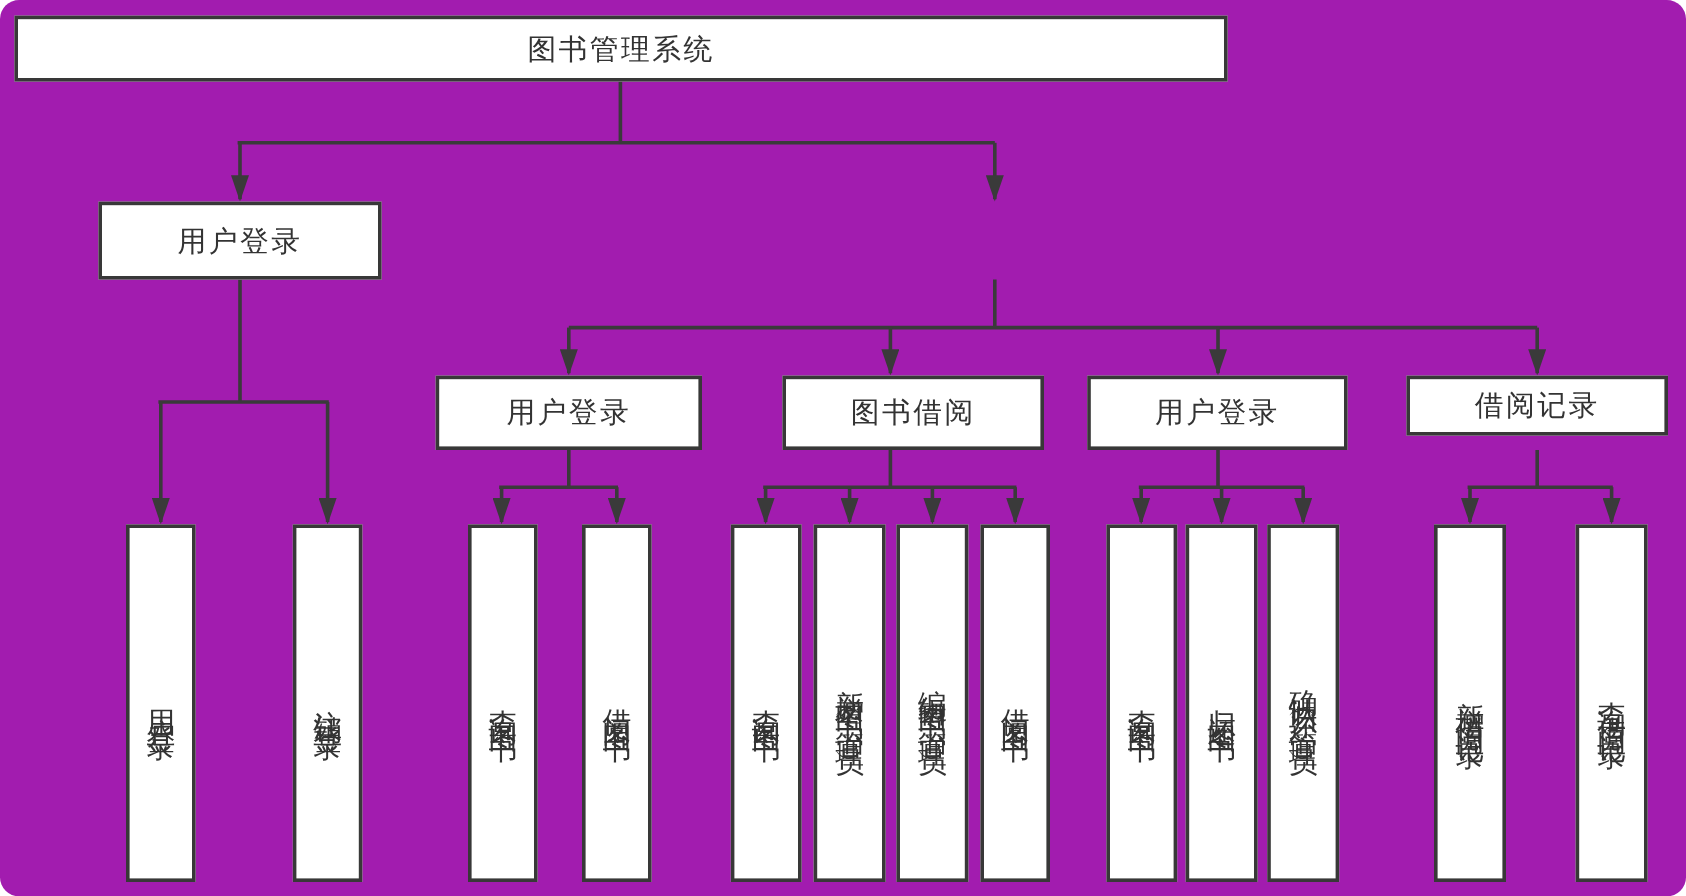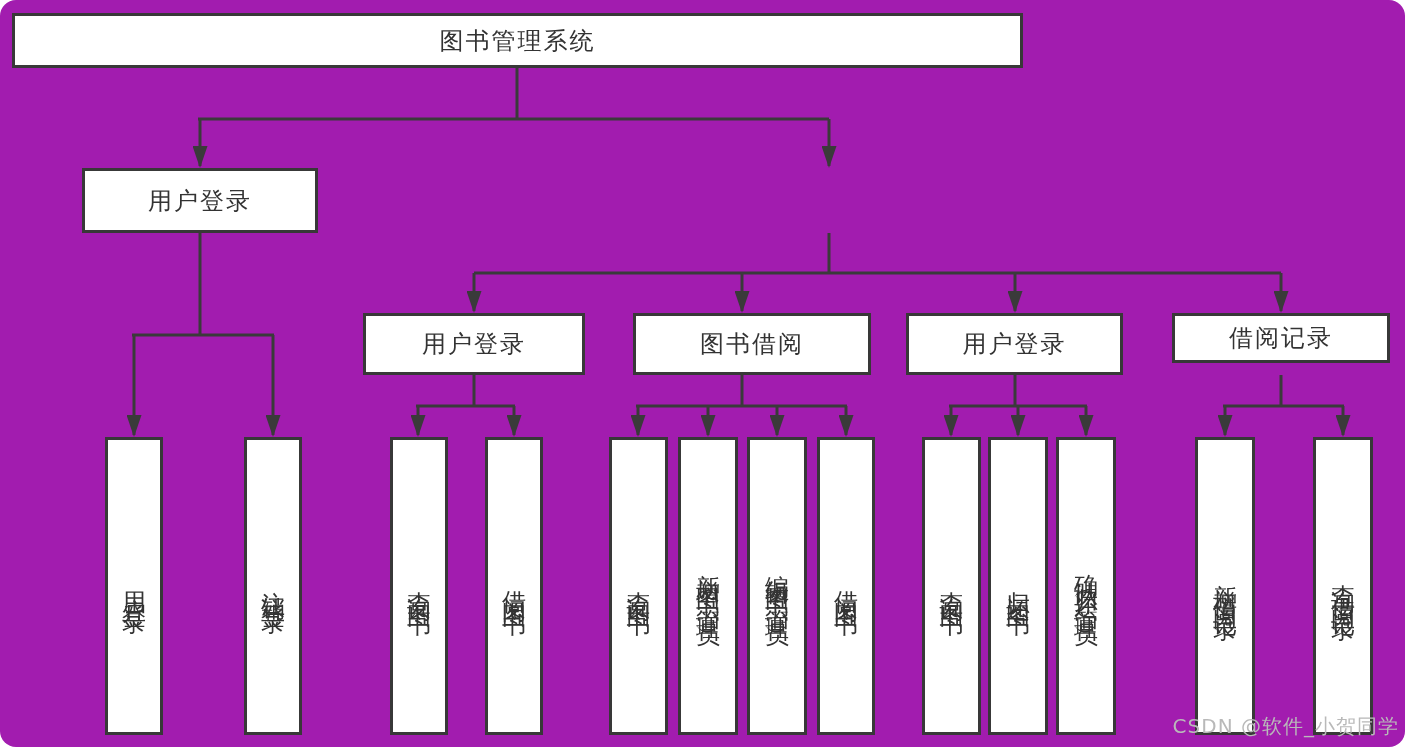--- a/index.html
+++ b/index.html
@@ -109,21 +109,21 @@
     <line class="ln" x1="1086" y1="406" x2="1086" y2="435" marker-end="url(#arw)"></line>
     <line class="ln" x1="1225" y1="406" x2="1225" y2="435" marker-end="url(#arw)"></line>
     <line class="ln" x1="1343" y1="406" x2="1343" y2="435" marker-end="url(#arw)"></line>
   </svg>
 
   <div class="node nh" style="left:12px;top:13px;width:1011px;height:55px">图书管理系统</div>
 
   <div class="node nh" style="left:82px;top:168px;width:236px;height:65px">用户登录</div>
 
   <div class="node nh" style="left:363px;top:313px;width:222px;height:62px">用户登录</div>
-  <div class="node nh" style="left:633px;top:313px;width:238px;height:62px">图书借阅</div>
+  <div class="node nh" style="left:652px;top:313px;width:218px;height:62px">图书借阅</div>
   <div class="node nh" style="left:906px;top:313px;width:217px;height:62px">用户登录</div>
   <div class="node nh" style="left:1172px;top:313px;width:218px;height:50px">借阅记录</div>
 
   <div class="node nv" style="left:105px;top:437px;width:58px;height:298px">用户登录</div>
   <div class="node nv" style="left:244px;top:437px;width:58px;height:298px">注销登录</div>
 
   <div class="node nv" style="left:390px;top:437px;width:58px;height:298px">查询图书</div>
   <div class="node nv" style="left:485px;top:437px;width:58px;height:298px">借阅图书</div>
 
   <div class="node nv" style="left:609px;top:437px;width:59px;height:298px">查询图书</div>
@@ -131,14 +131,13 @@
   <div class="node nv" style="left:747px;top:437px;width:60px;height:298px">编辑图书（管理员）</div>
   <div class="node nv" style="left:817px;top:437px;width:58px;height:298px">借阅图书</div>
 
   <div class="node nv" style="left:922px;top:437px;width:59px;height:298px">查询图书</div>
   <div class="node nv" style="left:988px;top:437px;width:60px;height:298px">归还图书</div>
   <div class="node nv" style="left:1056px;top:437px;width:60px;height:298px">确认归还（管理员）</div>
 
   <div class="node nv" style="left:1195px;top:437px;width:60px;height:298px">新增借阅记录</div>
   <div class="node nv" style="left:1313px;top:437px;width:60px;height:298px">查询借阅记录</div>
 
-  <div class="watermark">CSDN @软件_小贺同学</div>
 </div>
 
 </body></html>

